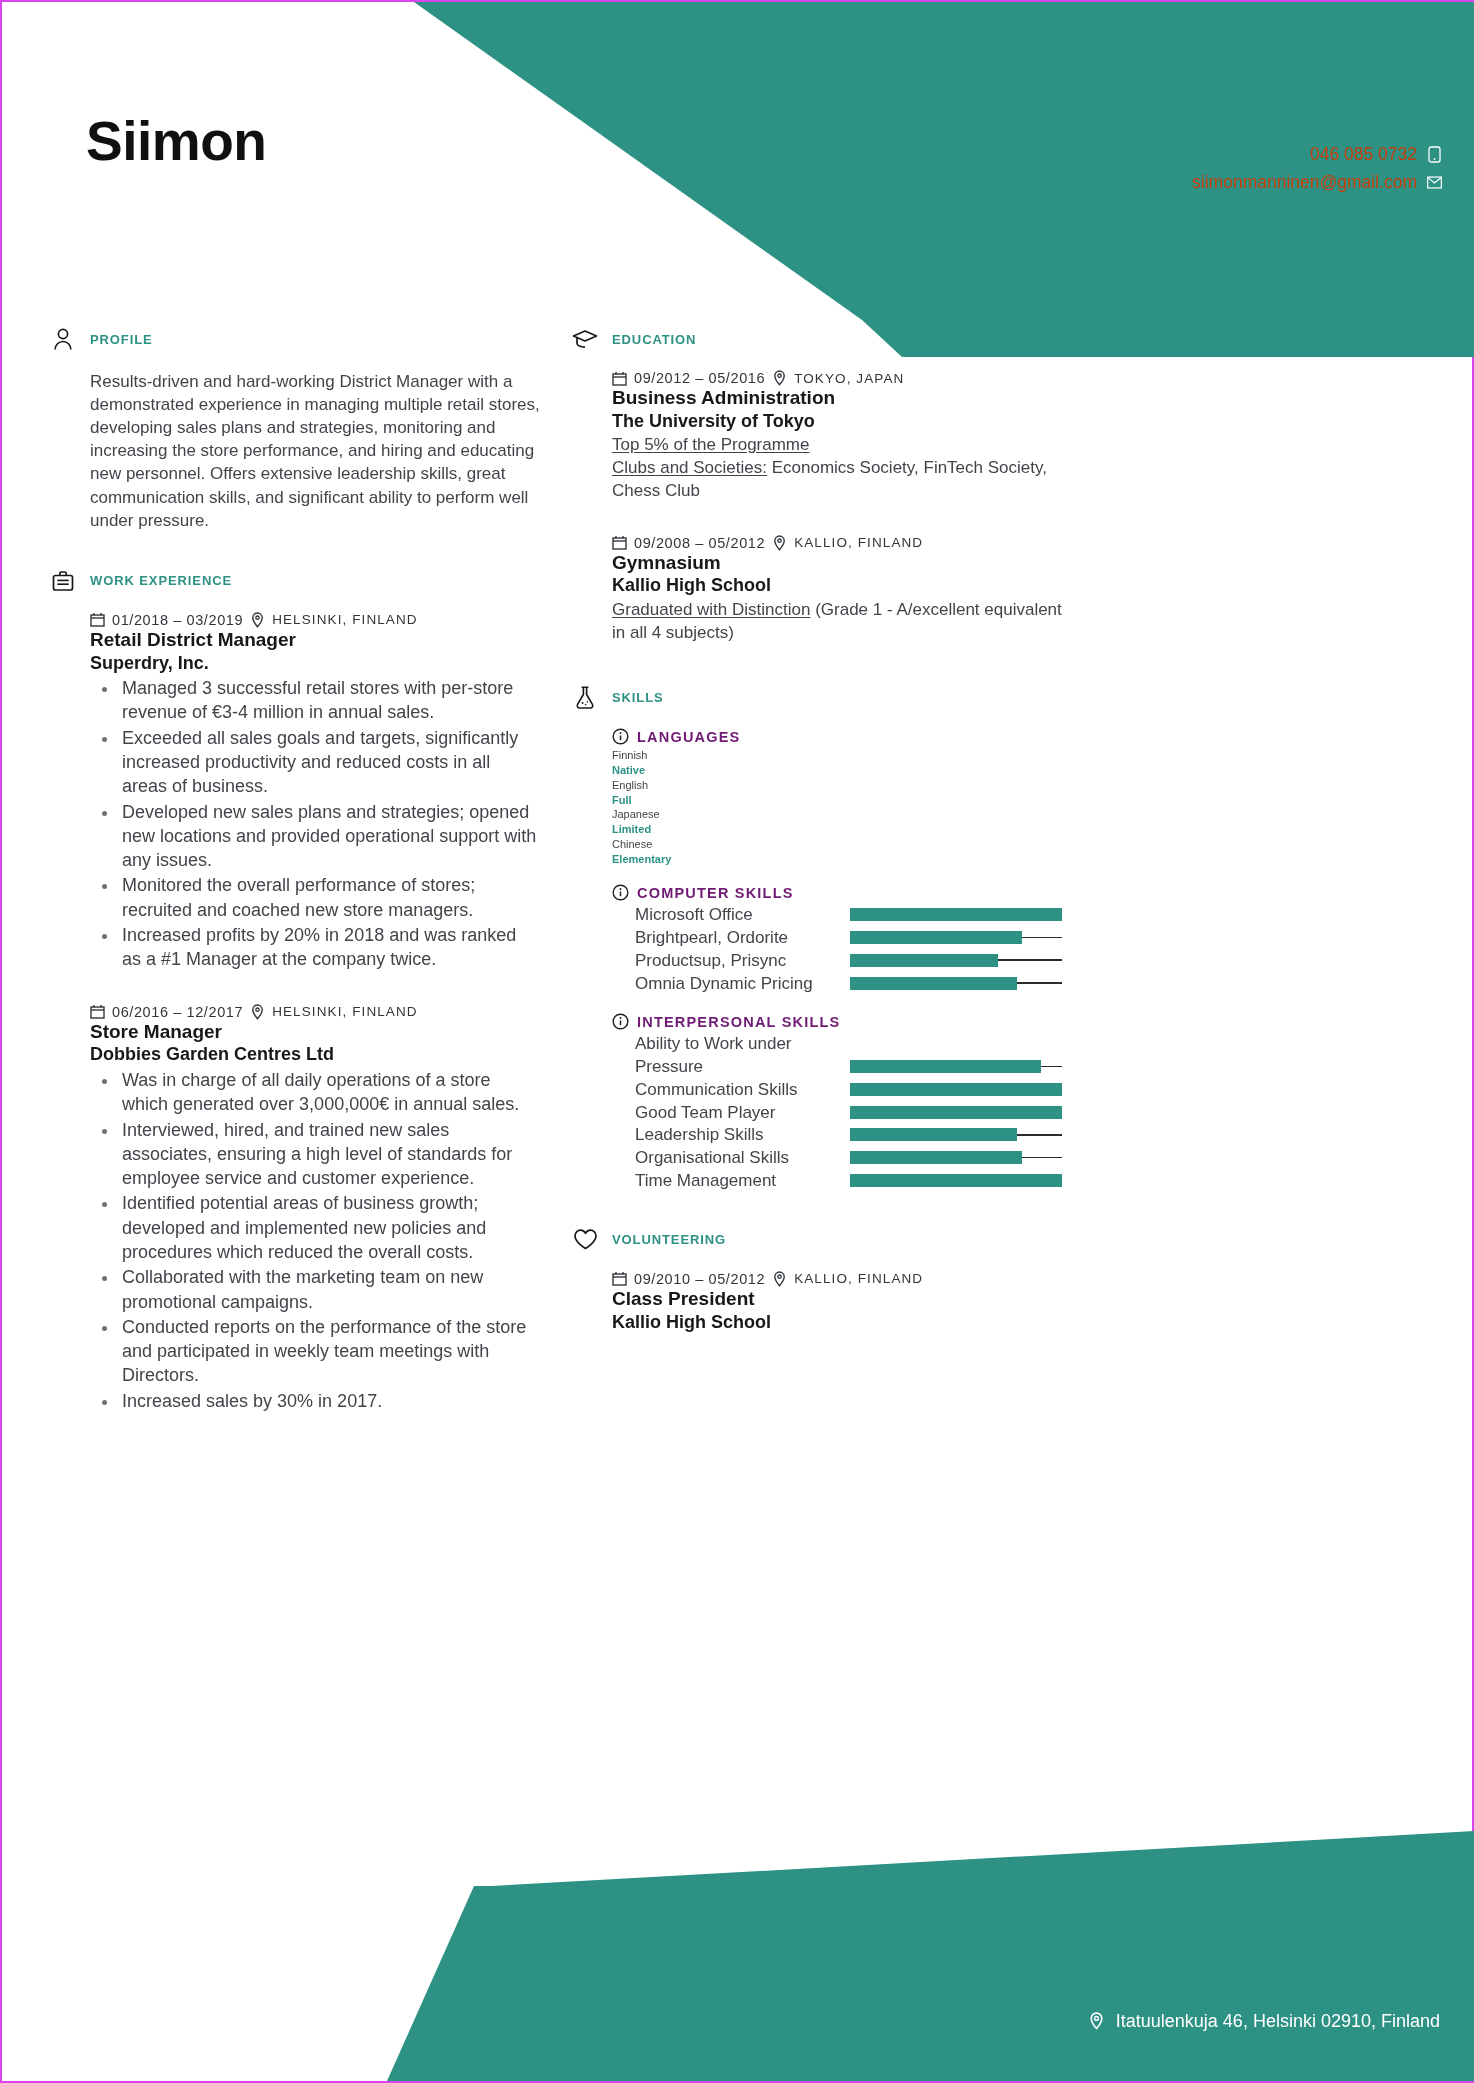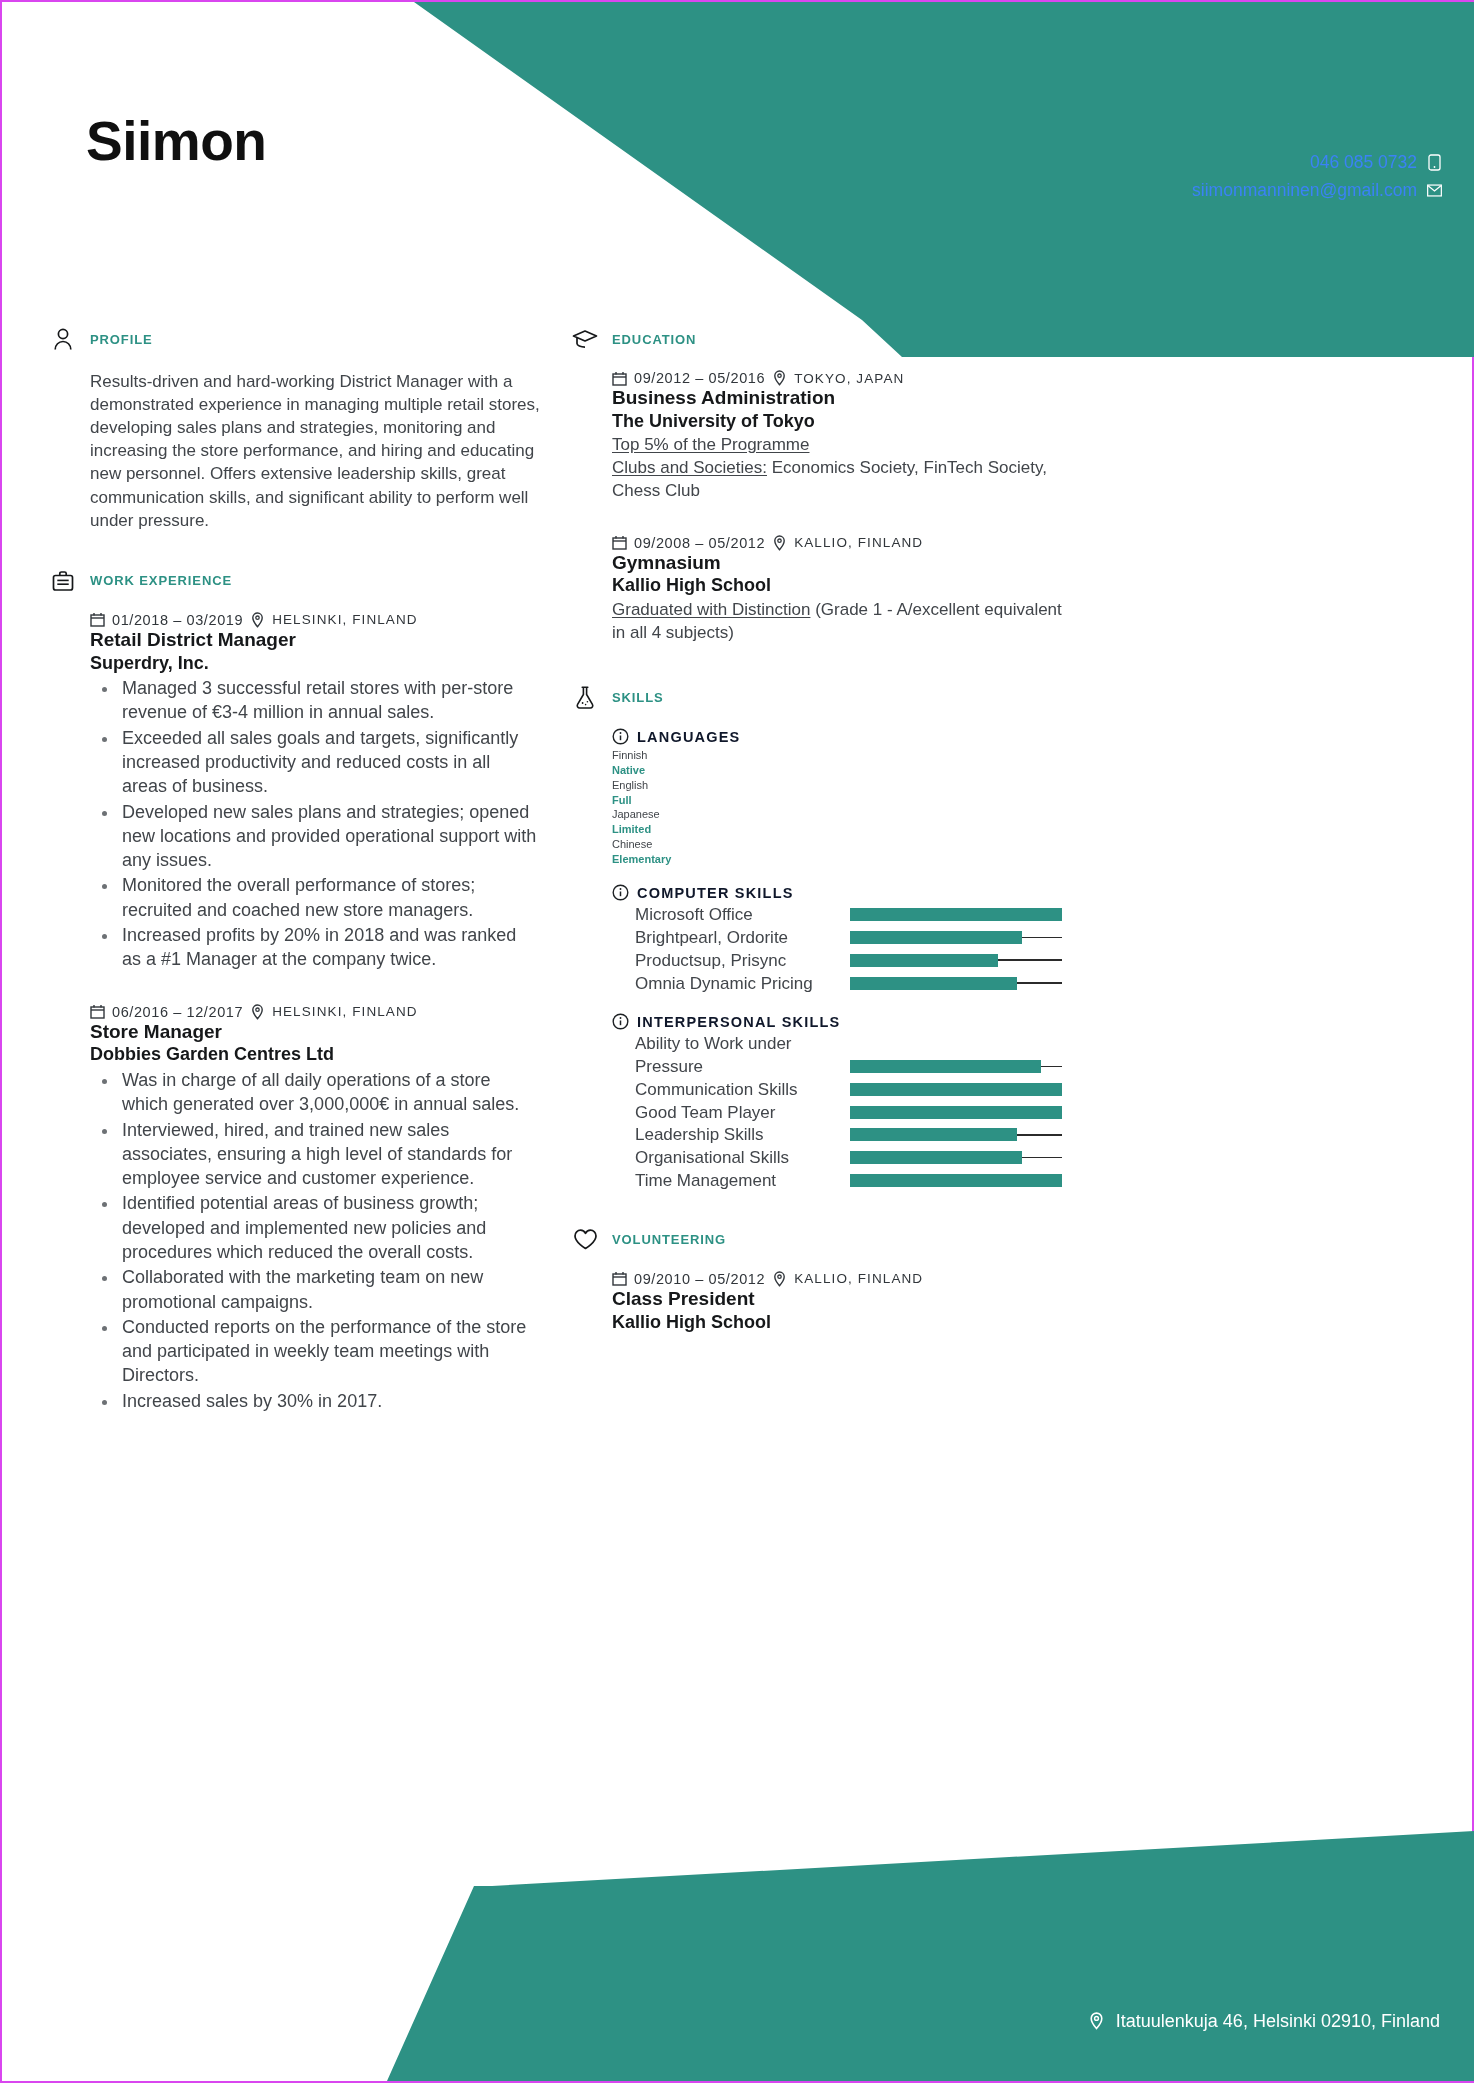--- a/index.html
+++ b/index.html
@@ -19,22 +19,22 @@
     position:absolute;left:0;bottom:0;width:1474px;height:310px;z-index:1;
   }
   
   .name{
     position:absolute;left:84px;top:108px;z-index:3;
     font-family:"Liberation Sans", sans-serif;
     font-weight:bold;font-size:55px;line-height:1.16;
     letter-spacing:-0.5px;color:#101010;
   }
   .contact{
-    position:absolute;right:30px;top:146px;z-index:3;
-    text-align:center;color:#3b82f6;font-size:17.5px;line-height:1.6;
+    position:absolute;right:30px;top:138px;z-index:3;
+    text-align:center;color:#c2410c;font-size:17.5px;line-height:1.6;
   }
   .contact .row{display:flex;align-items:center;justify-content:flex-end;gap:10px;white-space:nowrap;}
   .contact .ico{display:inline-flex;width:15px;height:17px;align-items:center;justify-content:center;}
   
   .col-left{position:absolute;left:48px;top:324px;width:490px;z-index:4;}
   .col-right{position:absolute;left:570px;top:324px;width:490px;z-index:4;}
   
   .sect{display:flex;align-items:center;gap:14px;margin-bottom:18px;}
   .sect .sico{width:26px;height:26px;display:inline-flex;align-items:center;justify-content:center;flex:0 0 26px;}
   .sect h2{
@@ -53,21 +53,21 @@
   .ul li{position:relative;padding-left:28px;font-size:18px;line-height:1.35;color:#41454a;margin-bottom:1px;}
   .ul li::before{content:"";position:absolute;left:8px;top:11px;width:5px;height:5px;border-radius:50%;background:#6d7175;}
   .edu-note{font-size:17px;line-height:1.34;color:#41454a;}
   .u{text-decoration:underline;text-underline-offset:2px;}
   .gap18{height:18px;}
   .gap26{height:26px;}
   .gap34{height:34px;}
   
   .subhead{display:flex;align-items:center;gap:8px;margin:0 0 3px 40px;}
   .subhead .iico{width:17px;height:17px;flex:0 0 17px;}
-  .subhead span{font-size:14.5px;font-weight:bold;letter-spacing:1.2px;color:#0f172a;}
+  .subhead span{font-size:14.5px;font-weight:bold;letter-spacing:1.2px;color:#701a75;}
   .lang-grid{margin-left:40px;}
   .lang-row{display:flex;font-size:11px;line-height:1.34;color:#41454a;flex-direction:column;}
   .lang-row .lname{width:215px;}
   .lang-row .llvl{color:#2d9184;font-weight:bold;}
   .bar-block{margin-left:40px;}
   .bar-row{display:flex;align-items:flex-start;font-size:17px;line-height:1.34;color:#41454a;min-height:22.5px;margin-left:23px;}
   .bar-row .bname{width:215px;padding-right:6px;box-sizing:border-box;}
   .bar-wrap{position:relative;flex:1;height:13px;margin-top:4px;}
   .bar-track{position:absolute;left:0;top:5.5px;height:1.6px;width:100%;background:#2b2b2b;}
   .bar-fill{position:absolute;left:0;top:0;height:13px;background:#2d9184;}

